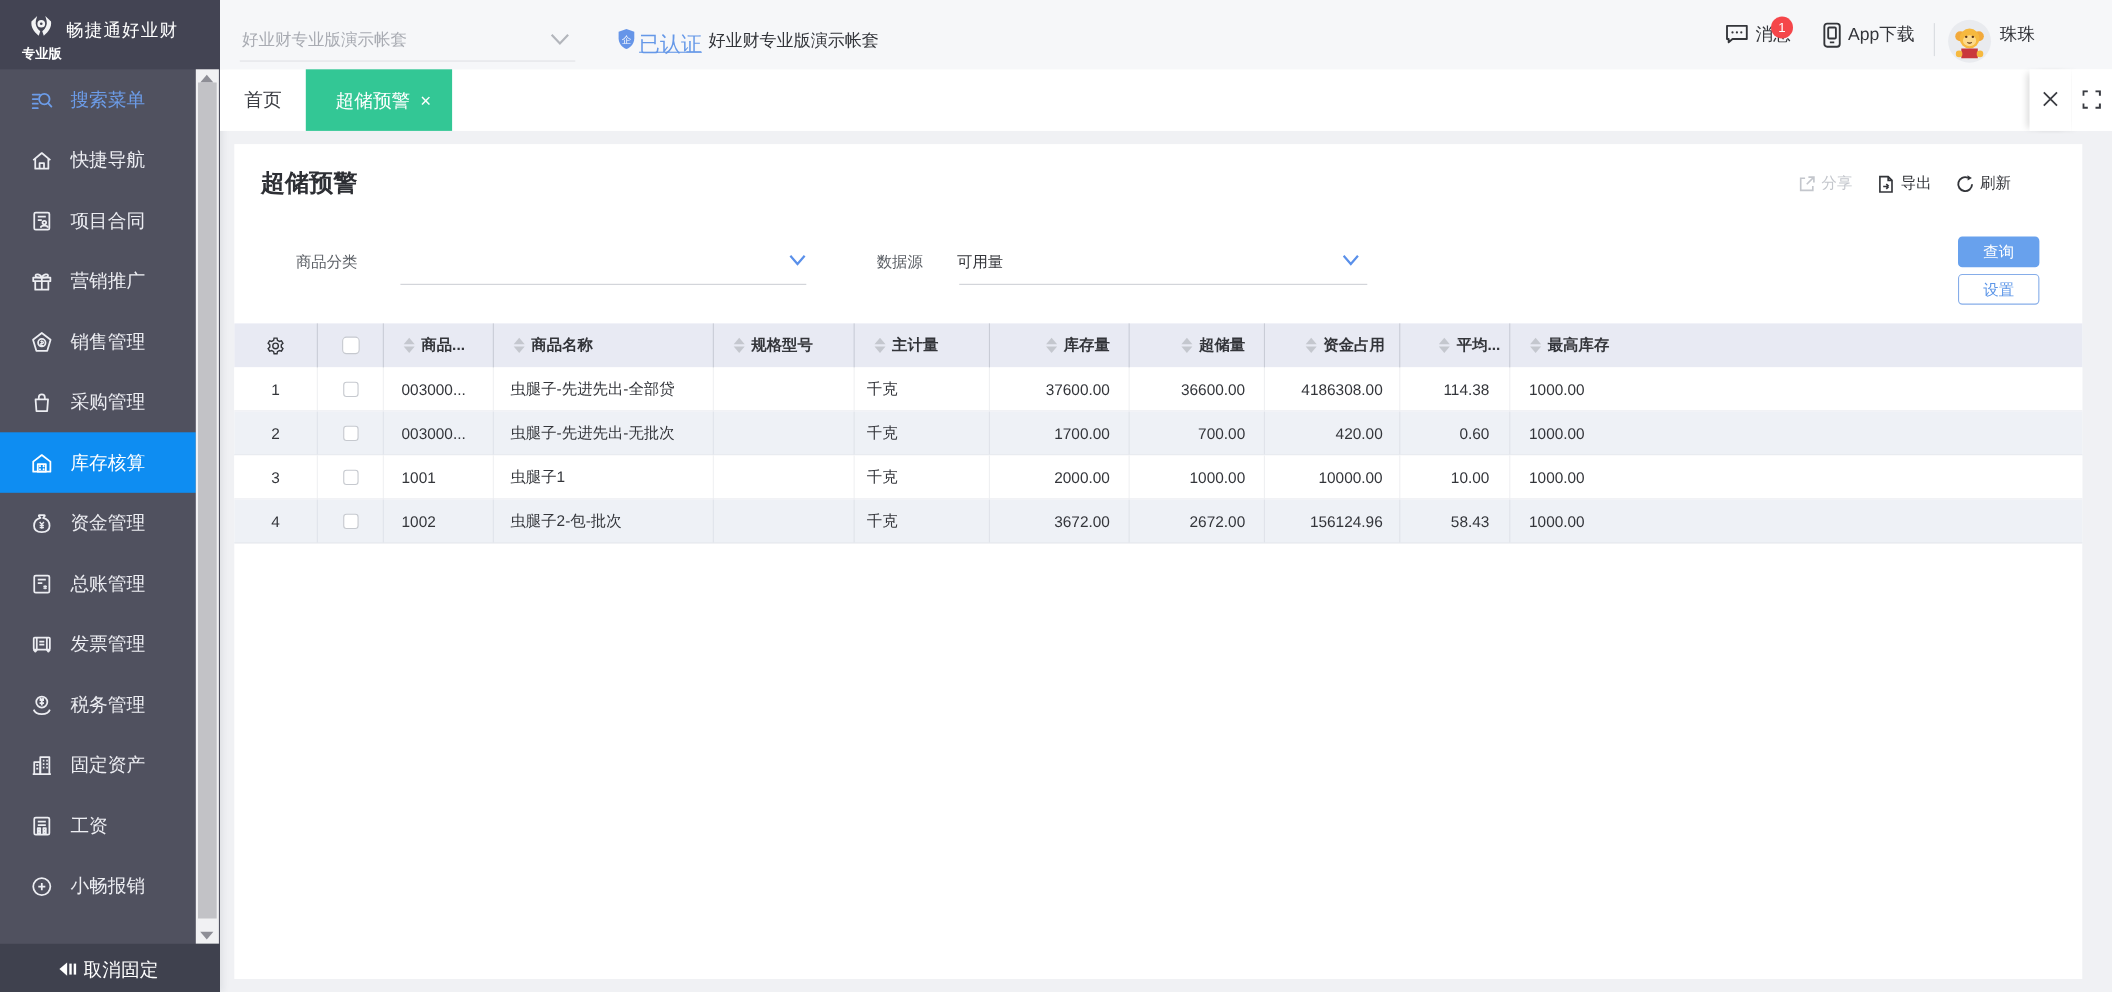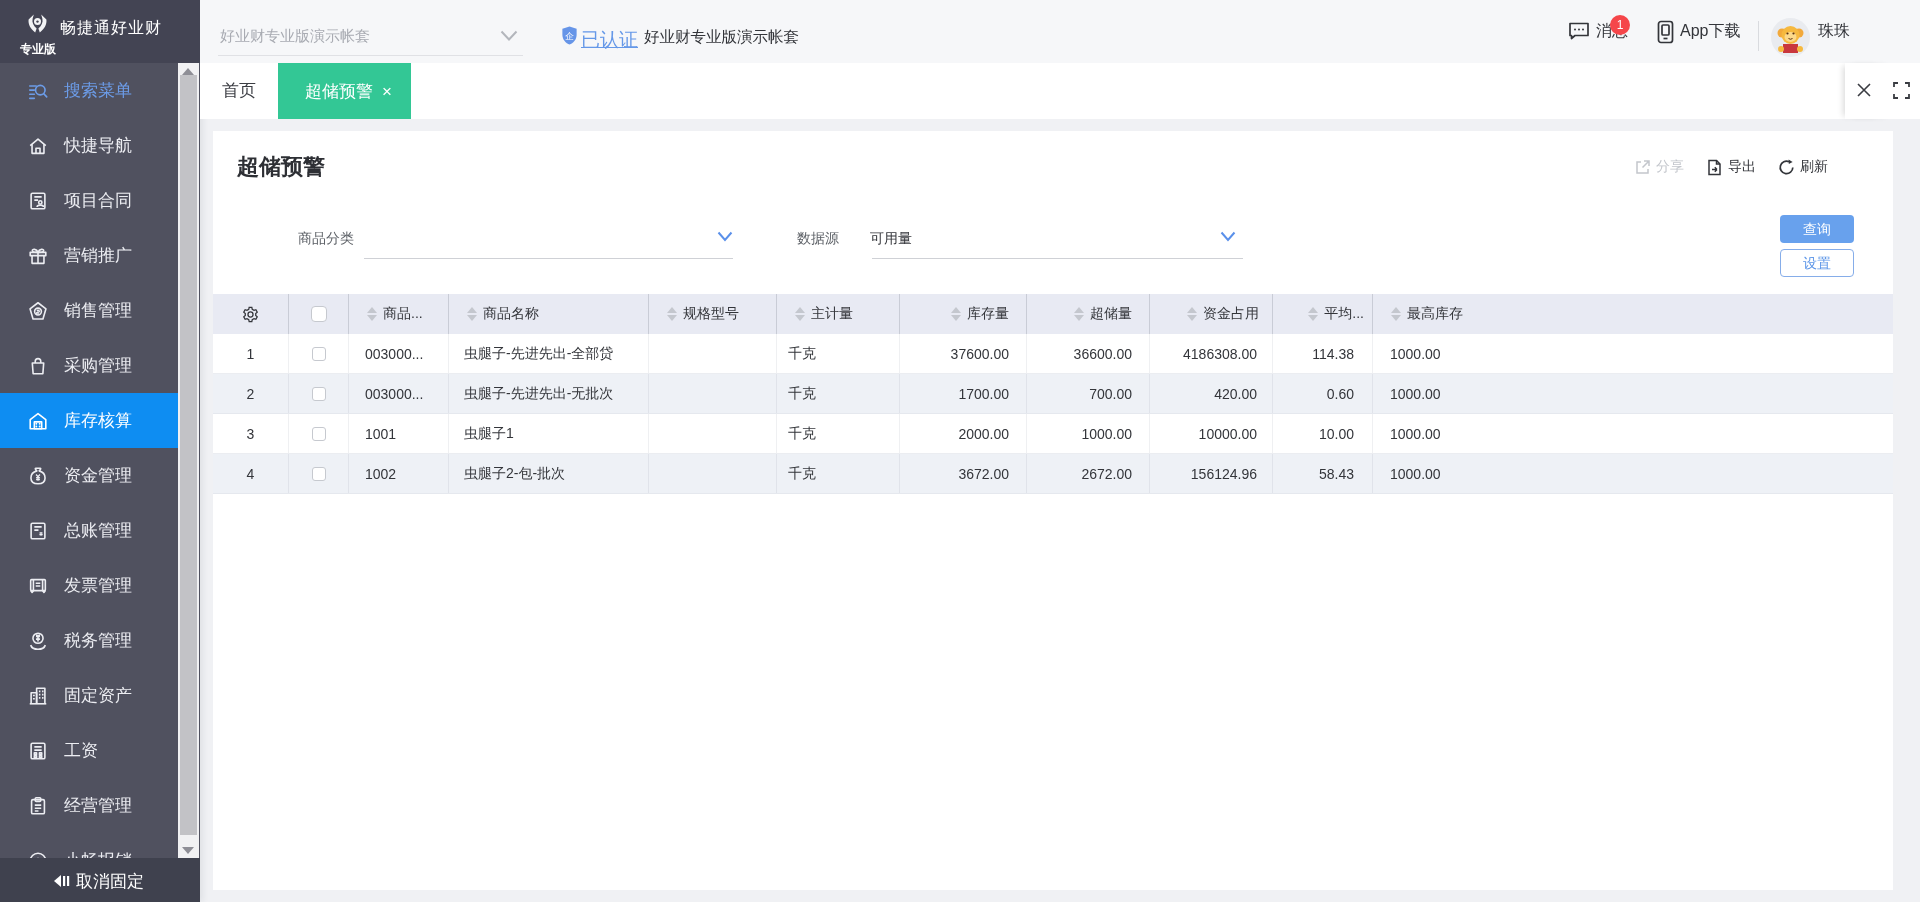--- a/index.html
+++ b/index.html
@@ -72,21 +72,21 @@
   .c2 { width:60px; justify-content:center; }
   .c3 { width:100px; padding-left:16px; }
   .c4 { width:200px; padding-left:15px; }
   .c5 { width:128px; padding-left:15px; }
   .c6 { width:123px; padding-left:11px; }
   .c7 { width:127px; justify-content:flex-end; padding-right:17px; }
   .c8 { width:123px; justify-content:flex-end; padding-right:17px; }
   .c9 { width:123px; justify-content:flex-end; padding-right:15px; }
   .c10 { width:100px; justify-content:flex-end; padding-right:18px; }
   .c11 { width:520px; padding-left:17px; }
-  .head .tc { font-weight:normal; color:#33353a; }
+  .head .tc { font-weight:bold; color:#33353a; }
   .head .c3,.head .c4,.head .c5,.head .c6,.head .c11 { padding-left:18px; }
   .head .c7,.head .c8 { padding-right:17px; } .head .c9 { padding-right:13px; } .head .c10 { padding-right:8px; }
   .sort { display:inline-block; width:10px; margin-right:6px; }
   .sort i { display:block; width:0; height:0; border-left:5px solid transparent; border-right:5px solid transparent; }
   .sort .up { border-bottom:6px solid #c4c7ce; margin-bottom:2px; }
   .sort .dn { border-top:6px solid #c4c7ce; }
   .cbx { width:14px; height:14px; background:#fff; border:1px solid #c6c9cf; border-radius:3px; }
   .head .cbx { width:16px; height:16px; border-radius:4px; }
 </style>
 </head>
@@ -204,28 +204,20 @@
     <div class="mi">
       <svg width="22" height="22" viewBox="0 0 24 24" fill="none" stroke="#ecedf2" stroke-width="1.75" stroke-linejoin="round">
         <rect x="4.5" y="3.5" width="15" height="17" rx="1.5"></rect>
           <path d="M8 7.5h8M8 11h8"></path>
           <rect x="8" y="14" width="2.4" height="2.2"></rect>
           <rect x="13.6" y="14" width="2.4" height="2.2"></rect>
           <rect x="8" y="17.3" width="2.4" height="2.2"></rect>
           <rect x="13.6" y="17.3" width="2.4" height="2.2"></rect>
       </svg>
       <div class="txt">工资</div>
-    </div>
-    <div class="mi">
-      <svg width="22" height="22" viewBox="0 0 24 24" fill="none" stroke="#ecedf2" stroke-width="1.75" stroke-linejoin="round">
-        <rect x="5" y="5" width="14" height="15.5" rx="1.5"></rect>
-          <rect x="9" y="3" width="6" height="4" rx="1"></rect>
-          <path d="M8.5 11h7M8.5 14.5h7M8.5 17.5h4"></path>
-      </svg>
-      <div class="txt">经营管理</div>
     </div>
     <div class="mi">
       <svg width="22" height="22" viewBox="0 0 24 24" fill="none" stroke="#ecedf2" stroke-width="1.75" stroke-linejoin="round">
         <circle cx="12" cy="12" r="8.5"></circle>
           <path d="M8.5 12h7M12 8.5v7"></path>
       </svg>
       <div class="txt">小畅报销</div>
     </div>
   </div>
   <div id="sb-scroll">
@@ -329,21 +321,21 @@
     <span>导出</span>
   </div>
   <div class="act" style="left:1565px;">
     <svg width="17" height="17" viewBox="0 0 17 17">
         <path d="M14.8 8.5 A6.3 6.3 0 1 1 11 2.6" fill="none" stroke="#33353a" stroke-width="1.7"></path>
         <path d="M10.6 0.4 L14.6 2.9 L10.8 5 Z" fill="#33353a"></path>
       </svg>
     <span>刷新</span>
   </div>
 
-  <div class="flabel" style="left:85px;">商品分类</div>
+  <div class="flabel" style="left:56px;">商品分类</div>
   <div class="fline" style="left:151px;width:369px;"></div>
   <svg class="chev" style="left:504px;" viewBox="0 0 16 12">
       <path d="M1.5 1.5 L8 9 L14.5 1.5" fill="none" stroke="#5a90ea" stroke-width="2"></path>
     </svg>
   <div class="flabel" style="left:584px;">数据源</div>
   <div class="flabel" style="left:657px;color:#33353a;">可用量</div>
   <div class="fline" style="left:659px;width:371px;"></div>
   <svg class="chev" style="left:1007px;" viewBox="0 0 16 12">
       <path d="M1.5 1.5 L8 9 L14.5 1.5" fill="none" stroke="#5a90ea" stroke-width="2"></path>
     </svg>

